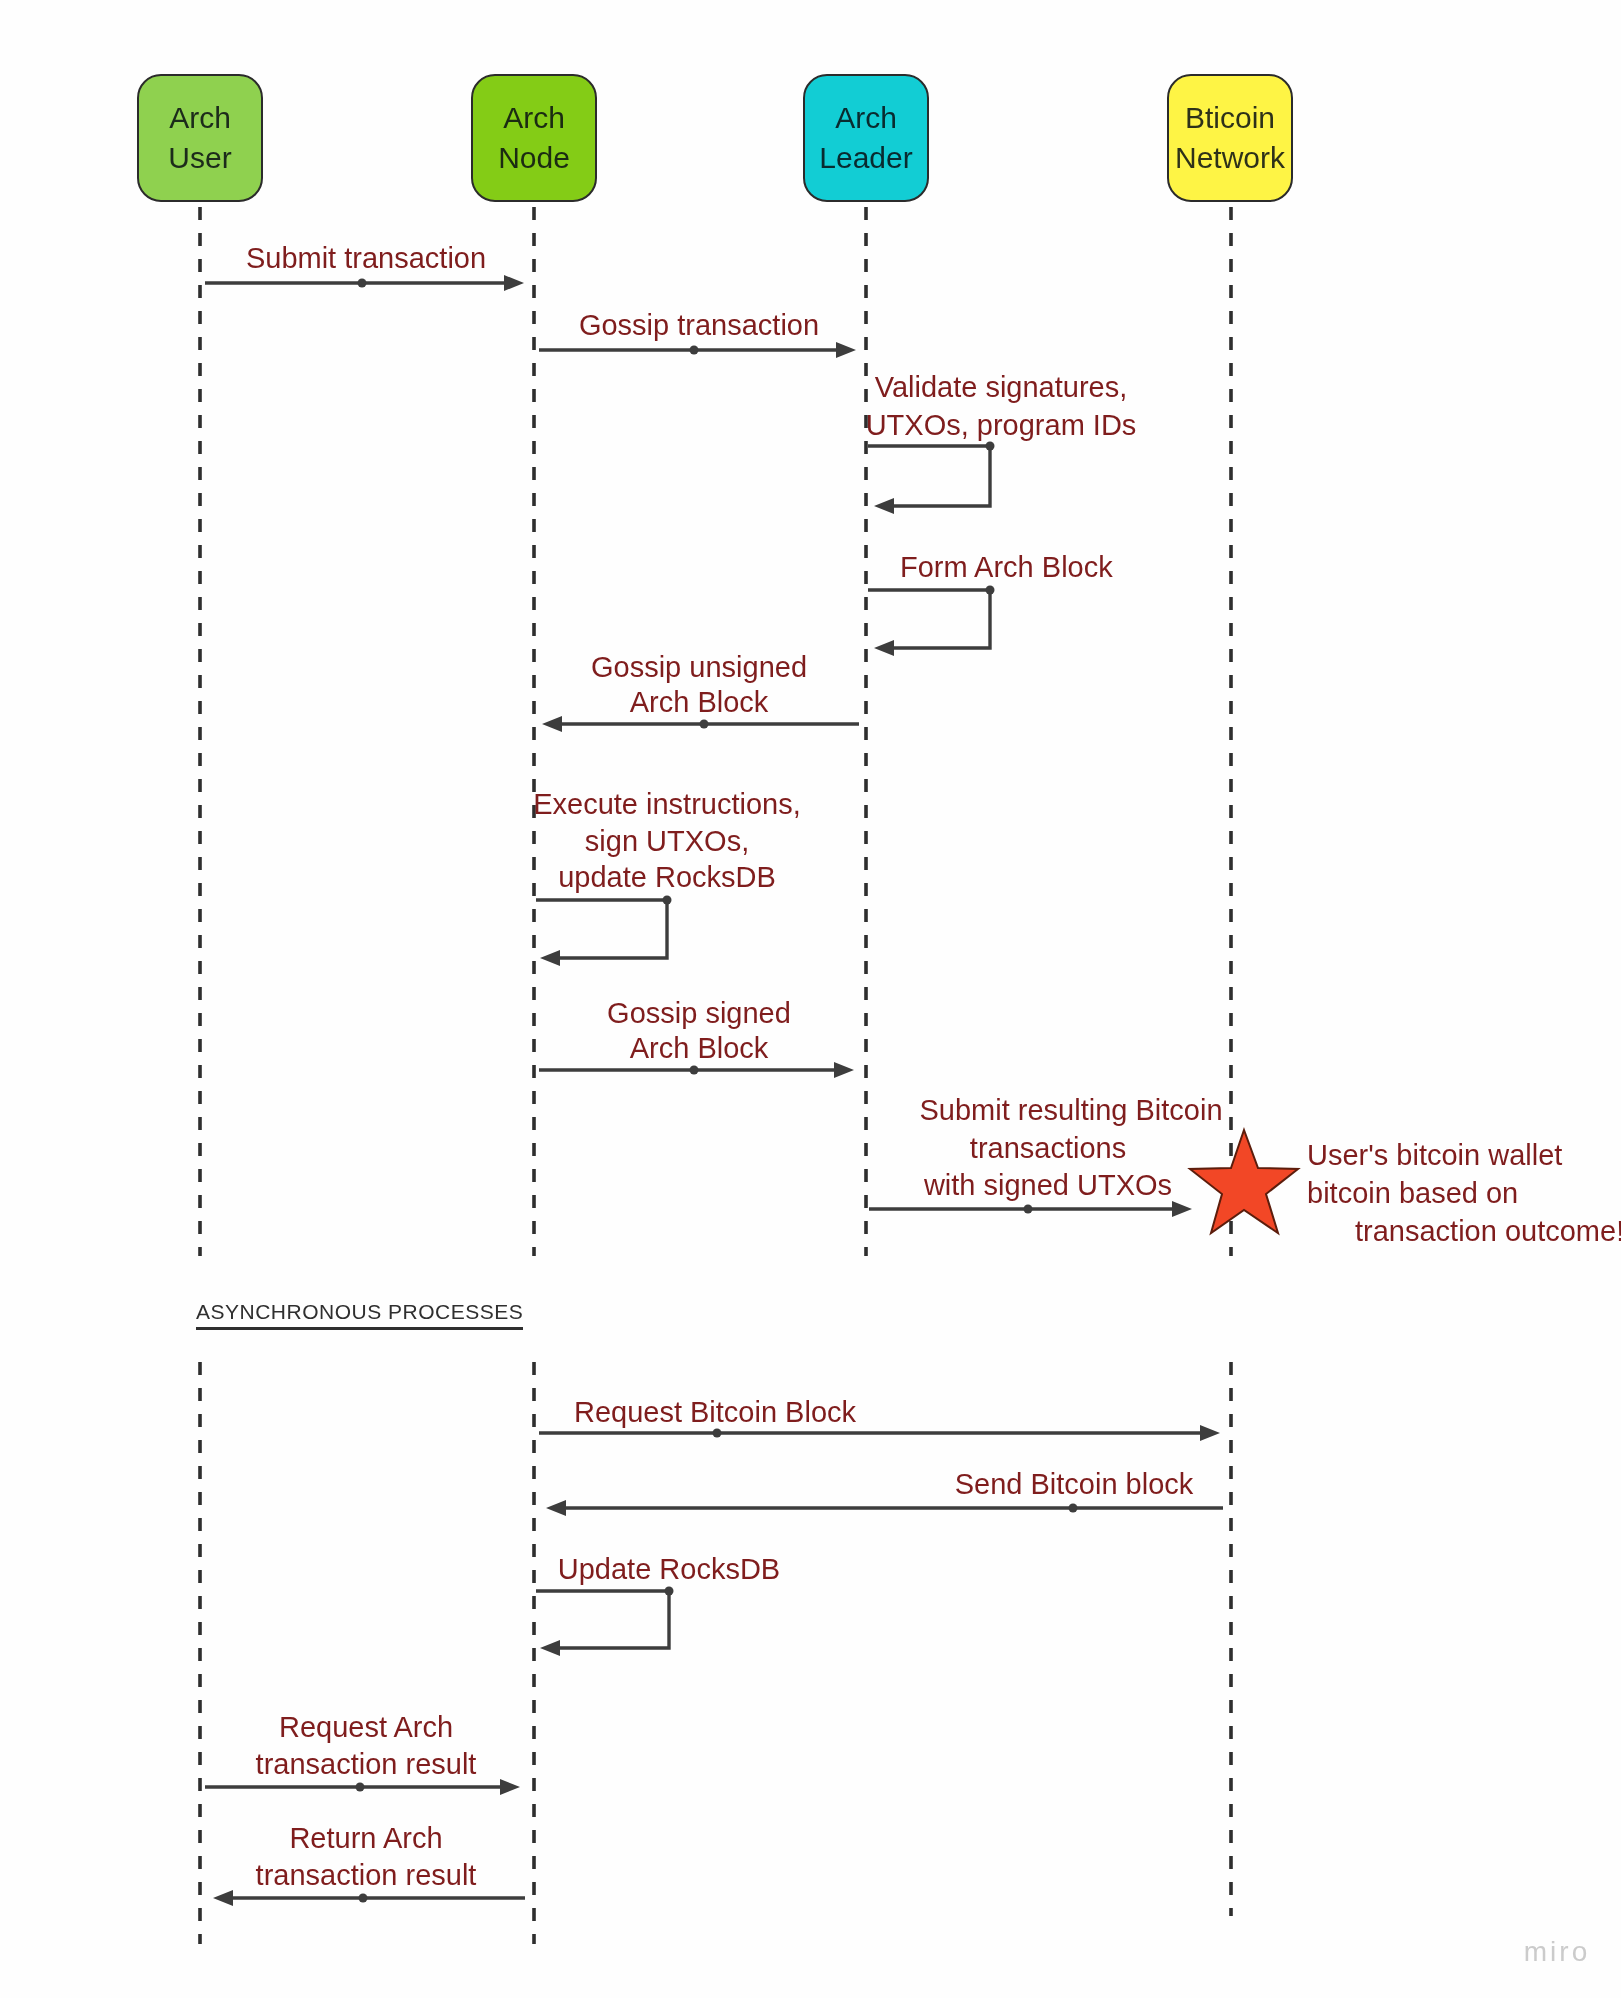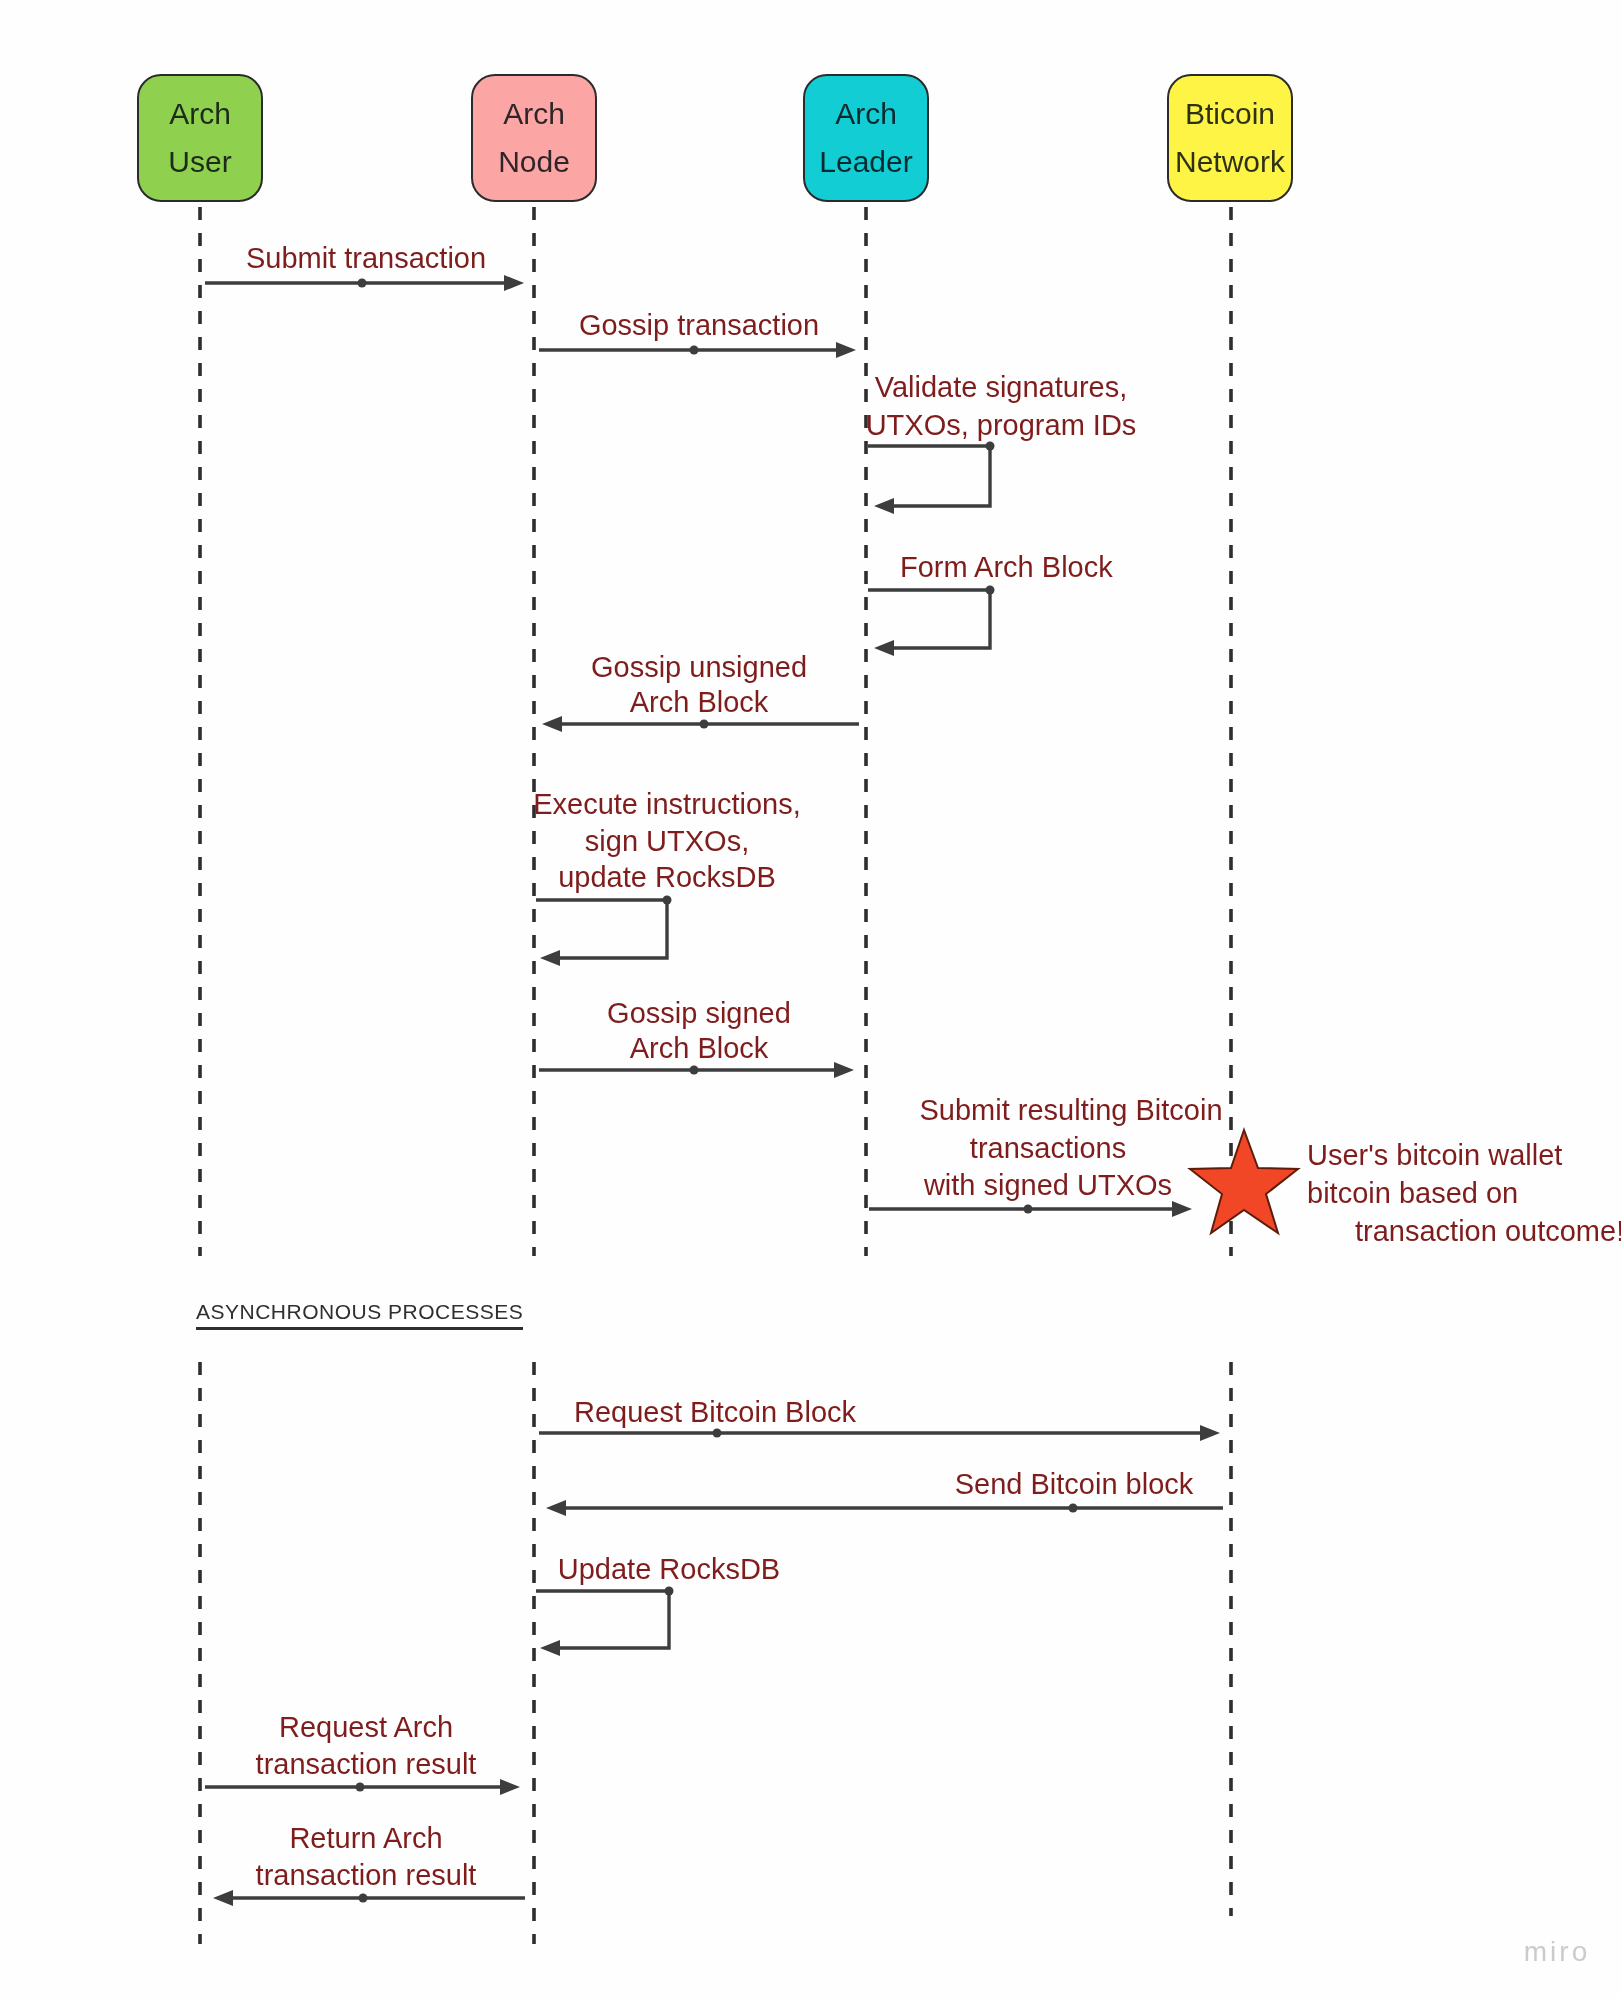--- a/index.html
+++ b/index.html
@@ -10,21 +10,21 @@
     font-family:"Liberation Sans", sans-serif;
     overflow:hidden;
   }
   #diagram-svg{position:absolute;left:0;top:0;z-index:1;}
   .actor-box{
     position:absolute;z-index:2;
     width:126px;height:128px;top:74px;
     border:2px solid #2b2b2b;border-radius:24px;
     display:flex;align-items:center;justify-content:center;
     text-align:center;
-    font-size:30px;line-height:48px;
+    font-size:30px;line-height:40px;
     color:rgba(8,14,18,0.85);
     box-sizing:border-box;
   }
   .msg-line{
     position:absolute;z-index:2;
     font-size:29px;line-height:34px;
     color:#7f1d1d;white-space:nowrap;
   }
   .center-anchor{transform:translate(-50%,-50%);}
   .left-anchor{transform:translate(0,-50%);}
@@ -105,21 +105,21 @@
       <circle cx="360" cy="1787" r="4.5"></circle>
       <circle cx="363" cy="1898" r="4.5"></circle>
     </g>
 
     <polygon stroke="#5c1d0c" stroke-width="2" points="1244,1130 1258,1168 1298,1169 1266,1194 1278,1233 1244,1210 1211,1233 1222,1194 1190,1169 1231,1168" fill="#F24726"></polygon>
   </svg>
 
   <div class="actor-box" style="left: 137px; background-color: rgb(143, 209, 79);">
       <span>Arch User</span>
     </div>
-  <div class="actor-box" style="left: 471px; background-color: #fca5a5;">
+  <div class="actor-box" style="left: 471px; background-color: #84cc16;">
       <span>Arch Node</span>
     </div>
   <div class="actor-box" style="left: 803px; background-color: rgb(18, 205, 212);">
       <span>Arch Leader</span>
     </div>
   <div class="actor-box" style="left: 1167px; background-color: rgb(254, 244, 69);">
       <span>Bticoin Network</span>
     </div>
 
   <div class="msg-line center-anchor" style="left:366px;top:258px;">Submit transaction</div>

